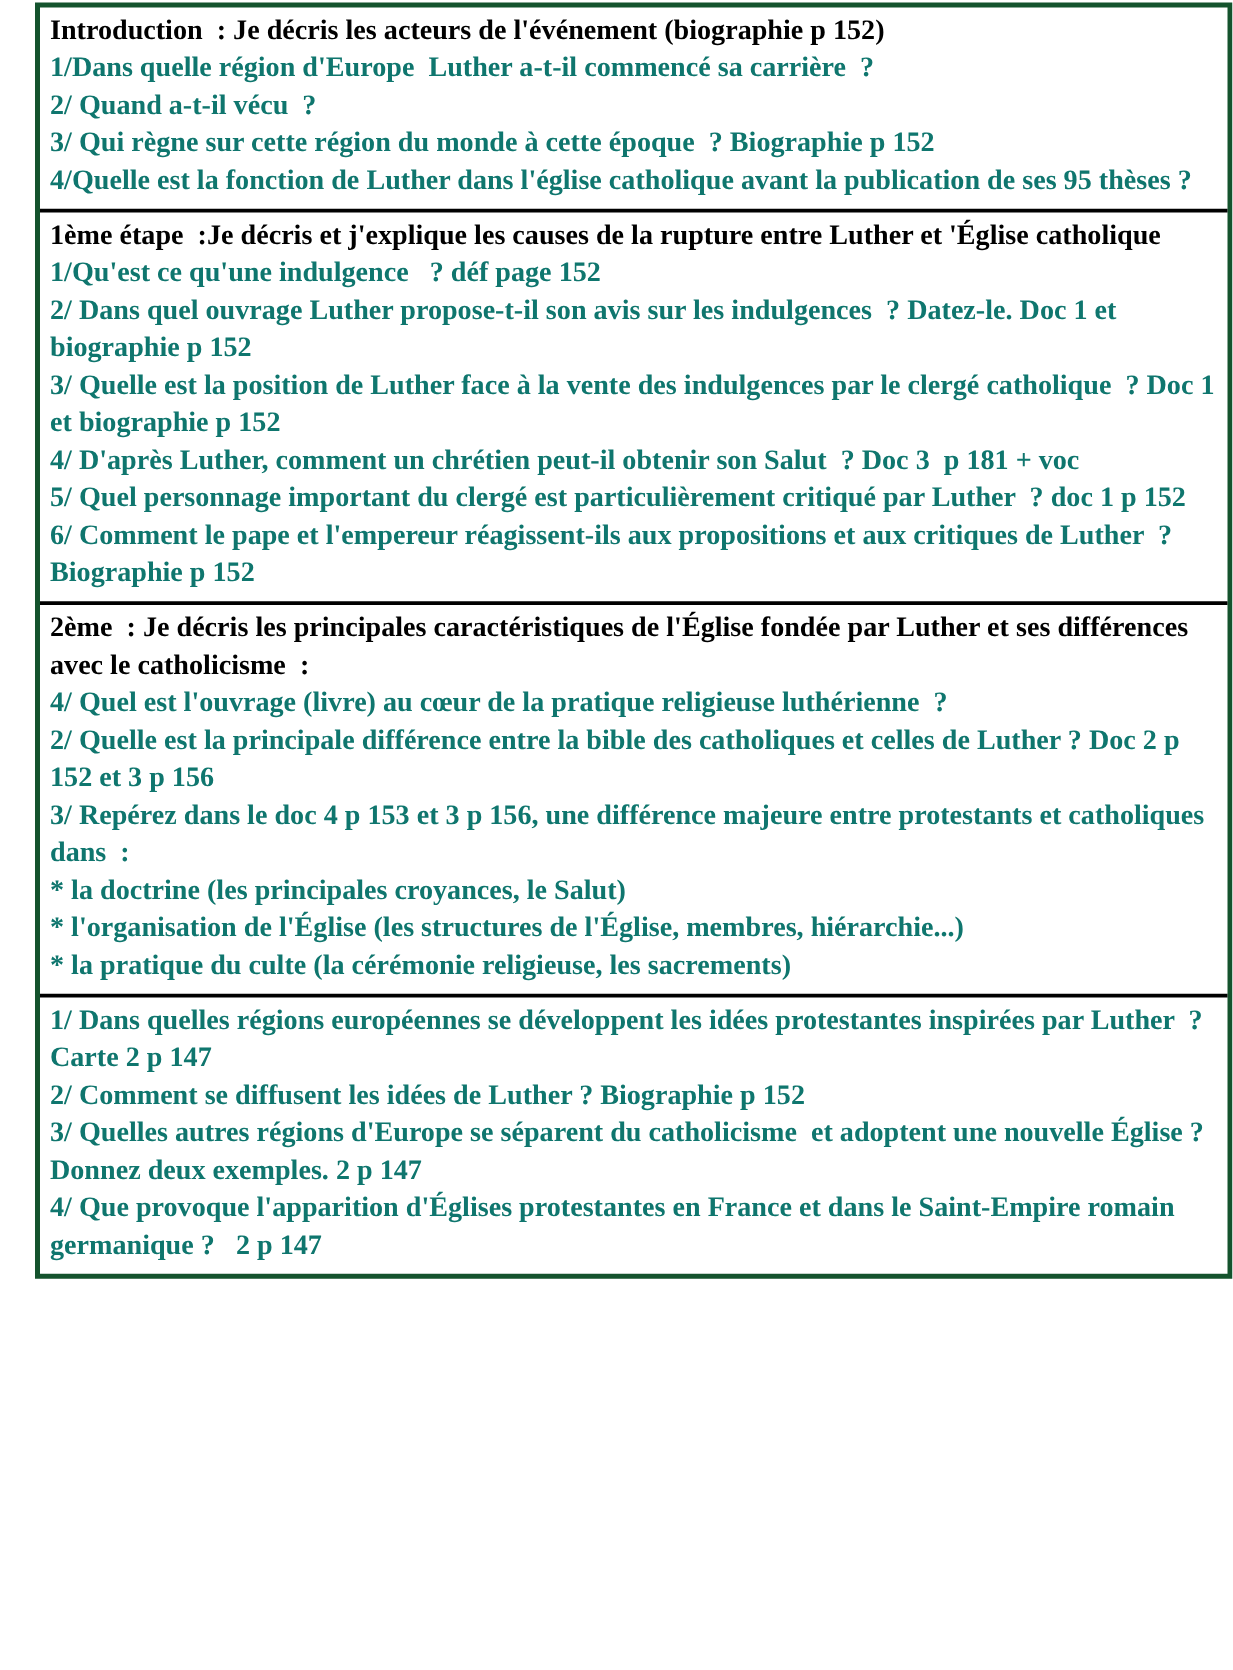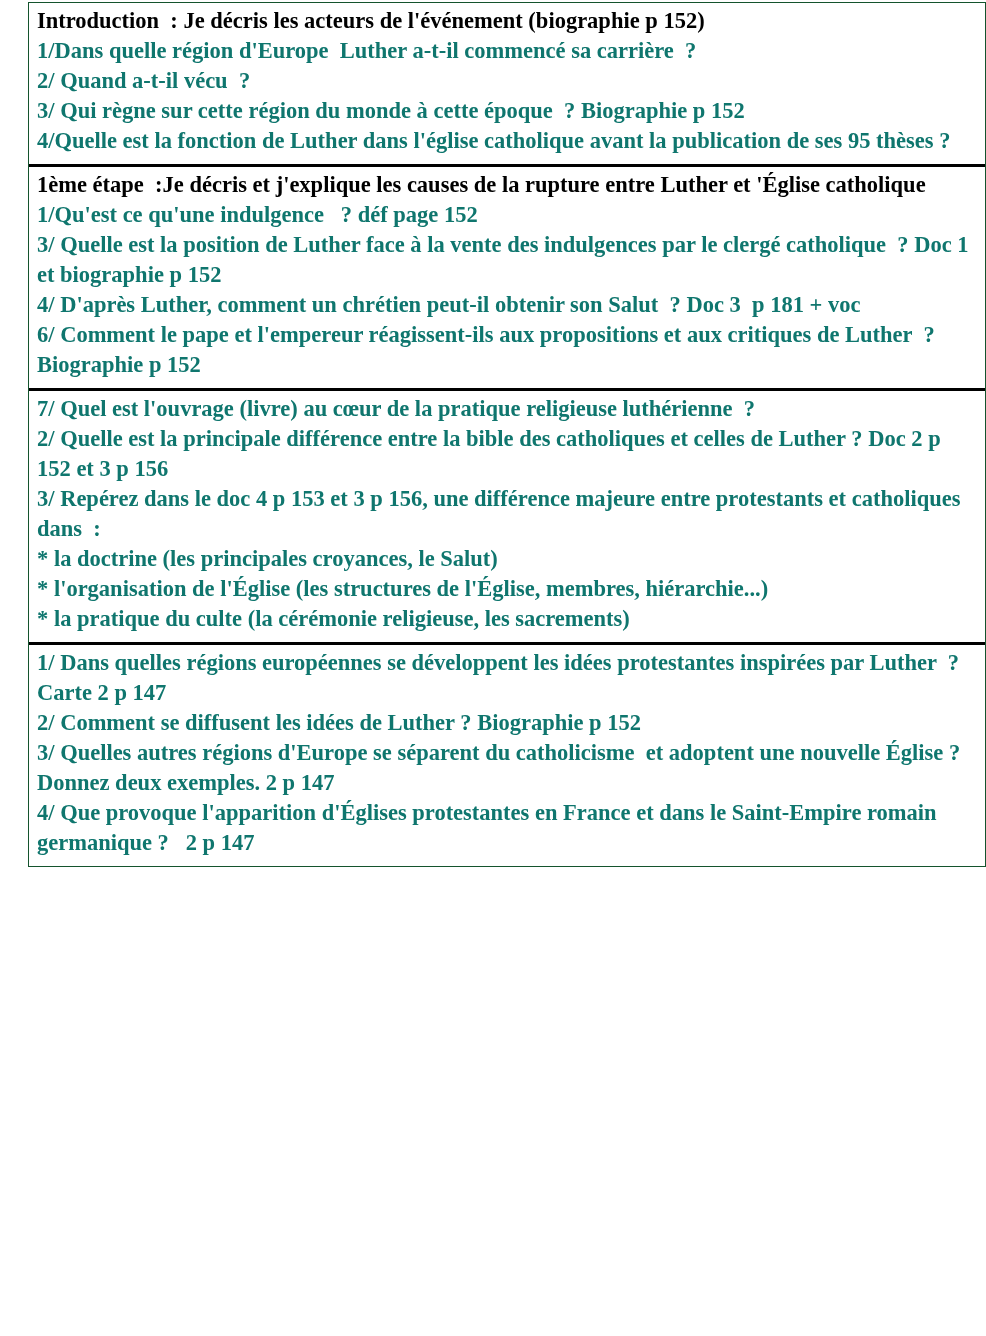--- a/index.html
+++ b/index.html
@@ -10,21 +10,21 @@
   body {
     width: 986px;
     height: 1336px;
     font-family: "Liberation Serif", "DejaVu Serif", serif;
     overflow: hidden;
   }
   .doc-table {
     box-sizing: border-box;
     margin: 2px 0 0 28px;
     width: 958px;
-    border: 1px solid #14532d;
+    border: 4px solid #14532d;
     background: #ffffff;
   }
   .row {
     padding: 3px 10px 8px 8px;
   }
   .row + .row {
     border-top: 3px solid #000000;
     font-family: Liberation Serif, serif;
   }
   p {
@@ -50,27 +50,30 @@
     <p class="heading">Introduction  : Je décris les acteurs de l'événement (biographie p 152)</p>
     <p class="q">1/Dans quelle région d'Europe  Luther a-t-il commencé sa carrière  ?</p>
     <p class="q">2/ Quand a-t-il vécu  ?</p>
     <p class="q">3/ Qui règne sur cette région du monde à cette époque  ? Biographie p 152</p>
     <p class="q">4/Quelle est la fonction de Luther dans l'église catholique avant la publication de ses 95 thèses ?</p>
   </section>
 
   <section class="row">
     <p class="heading">1ème étape  :Je décris et j'explique les causes de la rupture entre Luther et 'Église catholique</p>
     <p class="q">1/Qu'est ce qu'une indulgence   ? déf page 152</p>
+    <p class="q">2/ Dans quel ouvrage Luther propose-t-il son avis sur les indulgences  ? Datez-le. Doc 1 et biographie p 152</p>
     <p class="q">3/ Quelle est la position de Luther face à la vente des indulgences par le clergé catholique  ? Doc 1 et biographie p 152</p>
     <p class="q">4/ D'après Luther, comment un chrétien peut-il obtenir son Salut  ? Doc 3  p 181 + voc</p>
+    <p class="q">5/ Quel personnage important du clergé est particulièrement critiqué par Luther  ? doc 1 p 152</p>
     <p class="q">6/ Comment le pape et l'empereur réagissent-ils aux propositions et aux critiques de Luther  ? Biographie p 152</p>
   </section>
 
   <section class="row">
-    <p class="q">7/ Quel est l'ouvrage (livre) au cœur de la pratique religieuse luthérienne  ?</p>
+    <p class="heading">2ème  : Je décris les principales caractéristiques de l'Église fondée par Luther et ses différences avec le catholicisme  :</p>
+    <p class="q">4/ Quel est l'ouvrage (livre) au cœur de la pratique religieuse luthérienne  ?</p>
     <p class="q">2/ Quelle est la principale différence entre la bible des catholiques et celles de Luther ? Doc 2 p 152 et 3 p 156</p>
     <p class="q">3/ Repérez dans le doc 4 p 153 et 3 p 156, une différence majeure entre protestants et catholiques dans  :</p>
     <p class="q">* la doctrine (les principales croyances, le Salut)</p>
     <p class="q">* l'organisation de l'Église (les structures de l'Église, membres, hiérarchie...)</p>
     <p class="q">* la pratique du culte (la cérémonie religieuse, les sacrements)</p>
   </section>
 
   <section class="row">
     <p class="q">1/ Dans quelles régions européennes se développent les idées protestantes inspirées par Luther  ? Carte 2 p 147</p>
     <p class="q">2/ Comment se diffusent les idées de Luther ? Biographie p 152</p>

